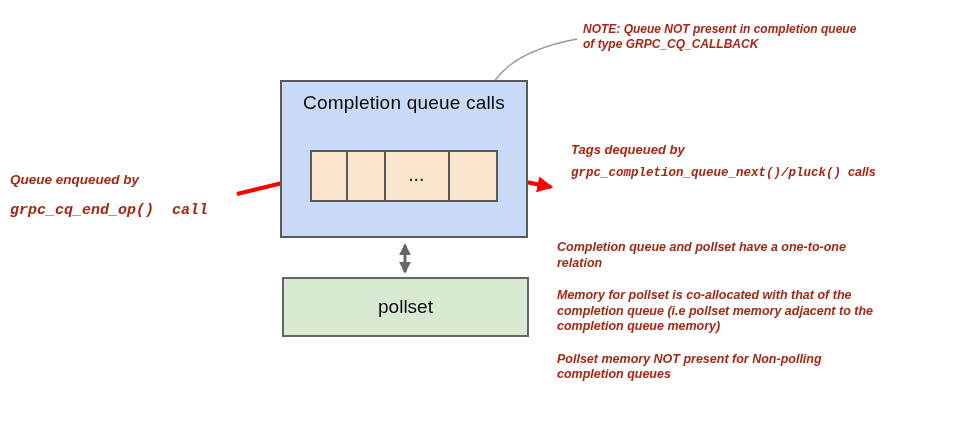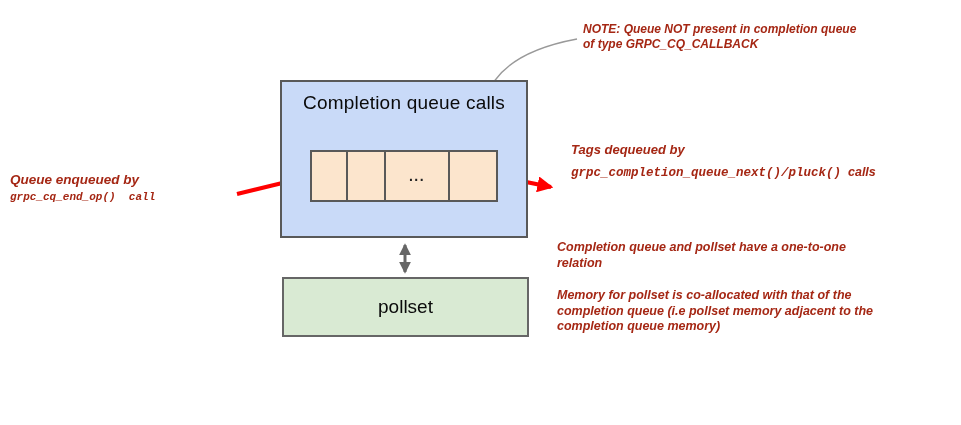--- a/index.html
+++ b/index.html
@@ -35,21 +35,21 @@
   .c1{width:38px;} .c2{width:40px;} .c3{width:66px;} .c4{width:50px;}
   .dots{font-size:14px;font-weight:bold;color:#222;letter-spacing:1.5px;line-height:1;}
 
   
   .red{color:#a52714;font-style:italic;font-weight:700;}
   .pre{white-space:pre-wrap;}
   .mono{font-family:"Liberation Mono","DejaVu Sans Mono",monospace;}
 
   .note-top{position:absolute;left:583px;top:22px;font-size:12px;line-height:15px;width:330px;}
   .enqueue{position:absolute;left:10px;top:171px;font-size:13.5px;line-height:17px;}
-  .enqueue .code-line{margin-top:0;font-size:11px;}
+  .enqueue .code-line{margin-top:12px;font-size:15px;}
   .enqueue-note{position:absolute;left:10px;top:219px;font-size:10.5px;line-height:13.5px;}
   .dequeue{position:absolute;left:571px;top:142px;font-size:13px;line-height:16px;}
   .dequeue .code-line{margin-top:6px;font-size:12.5px;}
   .notes-right{position:absolute;left:557px;top:240px;width:350px;font-size:12.5px;line-height:15.5px;}
   .notes-right p{margin:0 0 17px 0;}
 </style>
 </head>
 <body>
 
 <div class="canvas">
@@ -107,15 +107,17 @@
       <span class="mono pre">grpc_completion_queue_next()/pluck()</span><span class="pre">  calls</span>
     </div>
   </div>
 
   <div class="red notes-right">
     <p class="pre">Completion queue and pollset have a one-to-one
 relation</p>
     <p class="pre">Memory for pollset is co-allocated with that of the
 completion queue (i.e pollset memory adjacent to the
 completion queue memory)</p>
+    <p class="pre">Pollset memory NOT present for Non-polling
+completion queues</p>
   </div>
 
 </div>
 
 </body></html>

